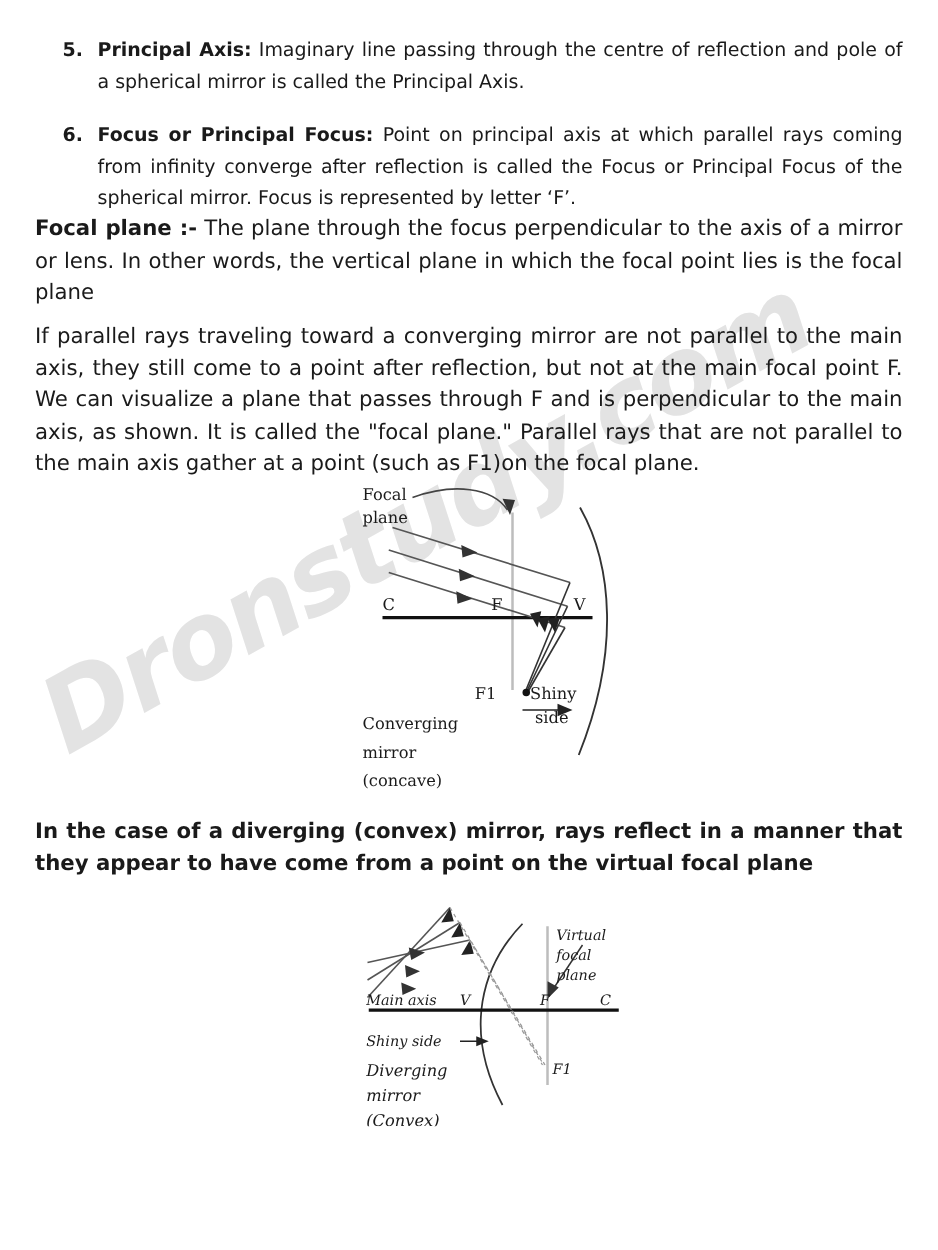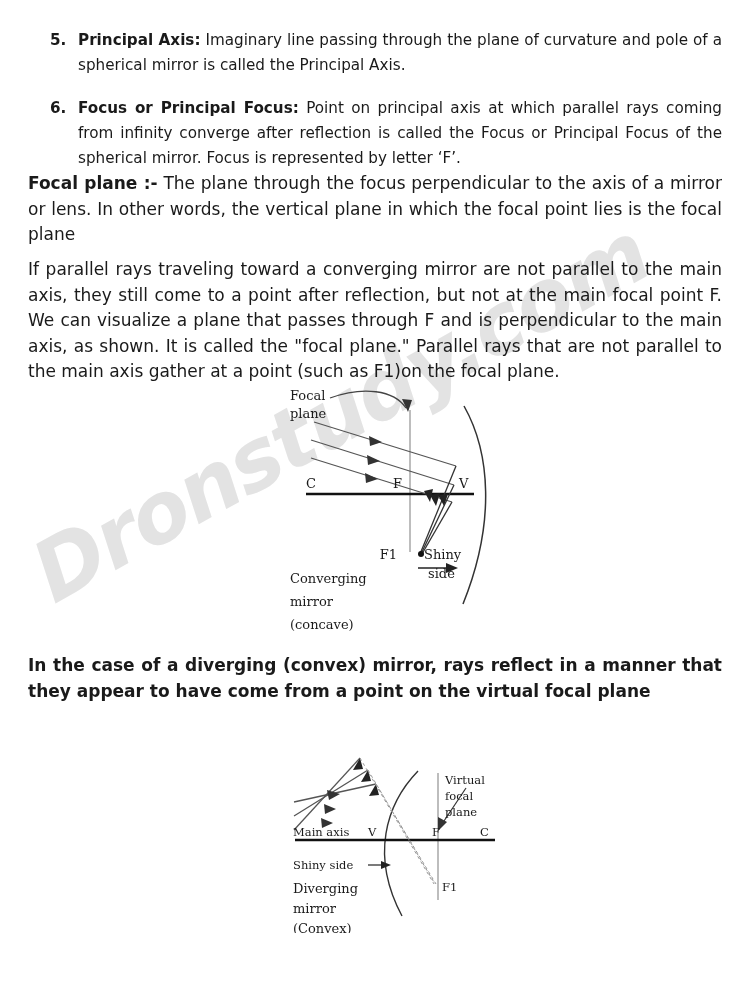--- a/index.html
+++ b/index.html
@@ -112,21 +112,21 @@
 
   <div id="watermark">
     <div class="wm-text">Dronstudy.com</div>
   </div>
 
   <div class="content">
 
     <div class="numlist" style="top:28px;">
 
       <div class="numitem">
-        <span class="marker">5.</span><span class="num-term">Principal Axis:</span><span> Imaginary line passing through the plane of curvature and pole of a spherical mirror is called the Principal Axis.</span>
+        <span class="marker">5.</span><span class="num-term">Principal Axis:</span><span> Imaginary line passing through the centre of reflection and pole of a spherical mirror is called the Principal Axis.</span>
       </div>
 
       <div class="numitem" style="margin-top:18px;">
         <span class="marker">6.</span><span class="num-term">Focus or Principal Focus:</span><span> Point on principal axis at which parallel rays coming from infinity  converge after reflection is called the Focus or Principal Focus of the spherical mirror. Focus is represented by letter ‘F’.</span>
       </div>
 
     </div>
 
     <div class="para" style="top:171px;">
       <b>Focal plane :-</b><span> The plane through the focus perpendicular to the axis of a mirror or lens. In other words, the vertical plane in which the focal point lies is the focal plane</span>
@@ -192,21 +192,21 @@
 
       <text class="fig-label" x="146" y="177">Shiny</text>
       <text class="fig-label" x="150" y="196">side</text>
 
       <text class="fig-label" x="12" y="201">Converging</text>
       <text class="fig-label" x="12" y="224">mirror</text>
       <text class="fig-label" x="12" y="247">(concave)</text>
     </svg>
   </div>
 
-  <div class="figure" style="left:290px; top:748px;">
+  <div class="figure" style="left:290px; top:716px;font-style:italic;">
     <svg width="230" height="185" viewBox="0 0 230 185" xmlns="http://www.w3.org/2000/svg">
       <g fill="none" stroke="#222" stroke-width="1.3">
 
         <path d="M 128 23 C 96 56, 80 108, 112 168" stroke="#333" stroke-width="1.4"></path>
 
         <line x1="148" y1="25" x2="148" y2="152" stroke="#bdbdbd" stroke-width="2"></line>
 
         <line x1="5" y1="92" x2="205" y2="92" stroke="#111" stroke-width="2.6"></line>
 
         <g stroke="#555" stroke-width="1.3">

